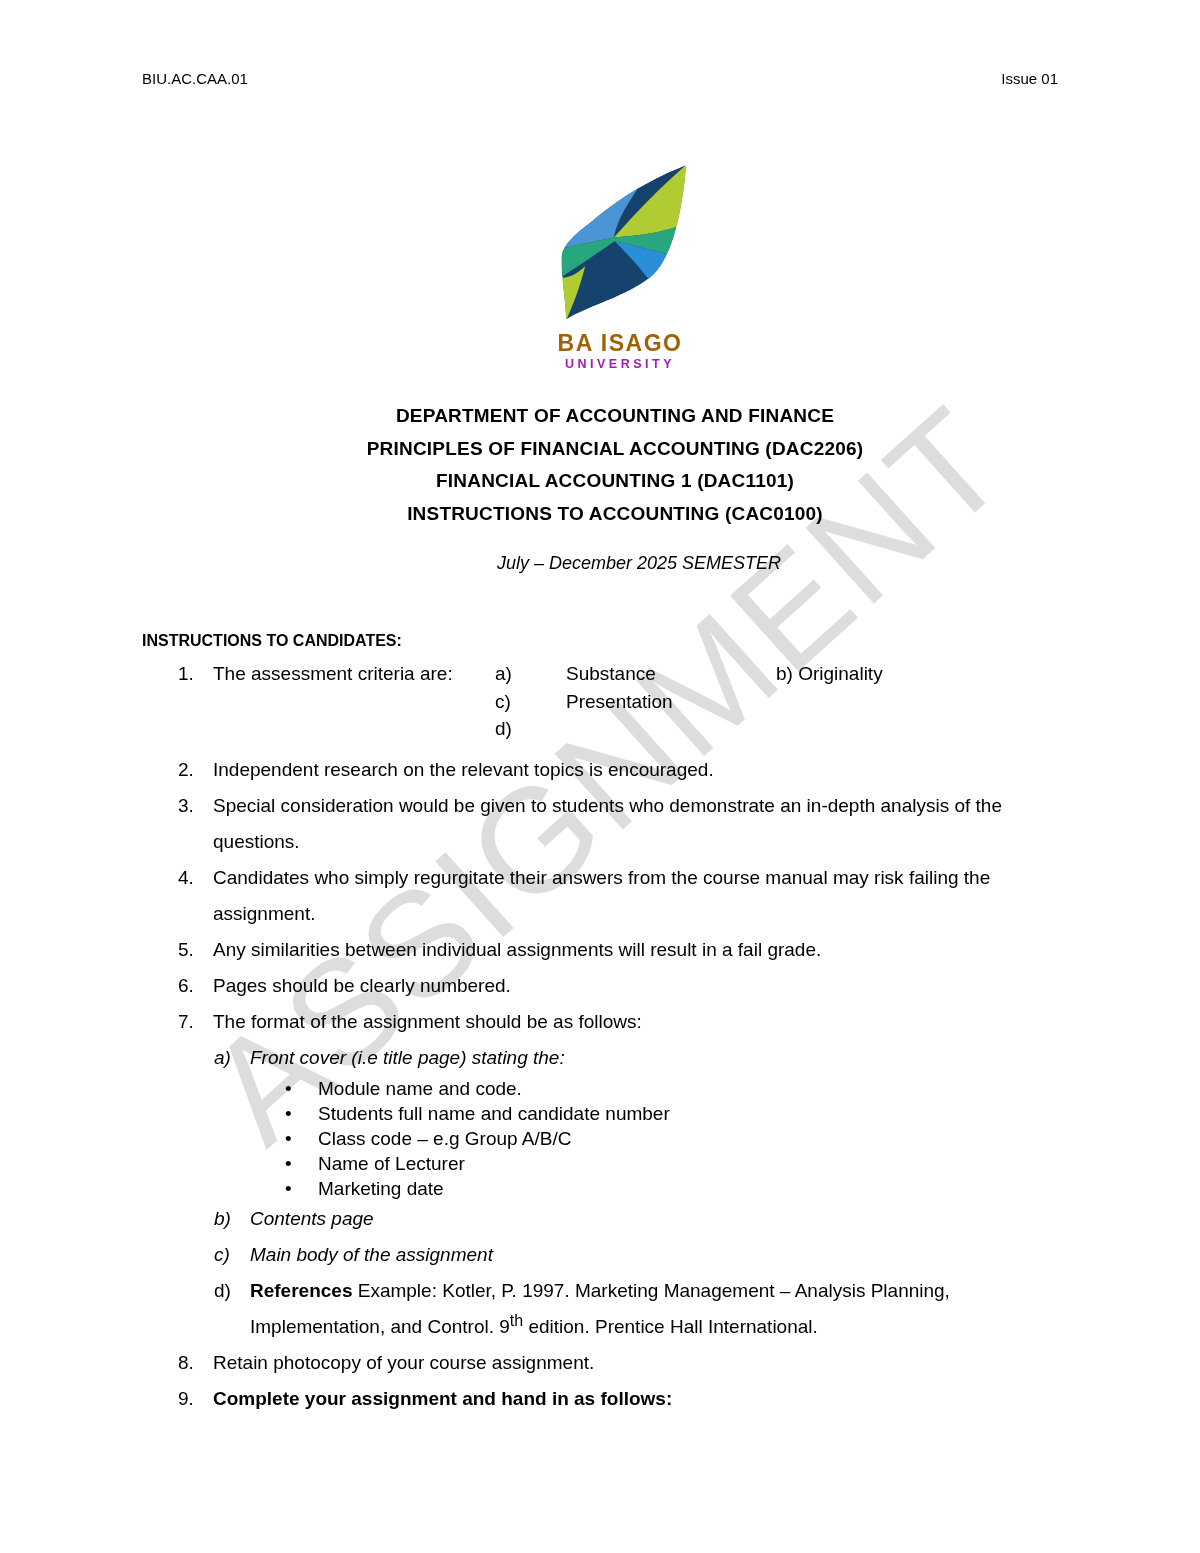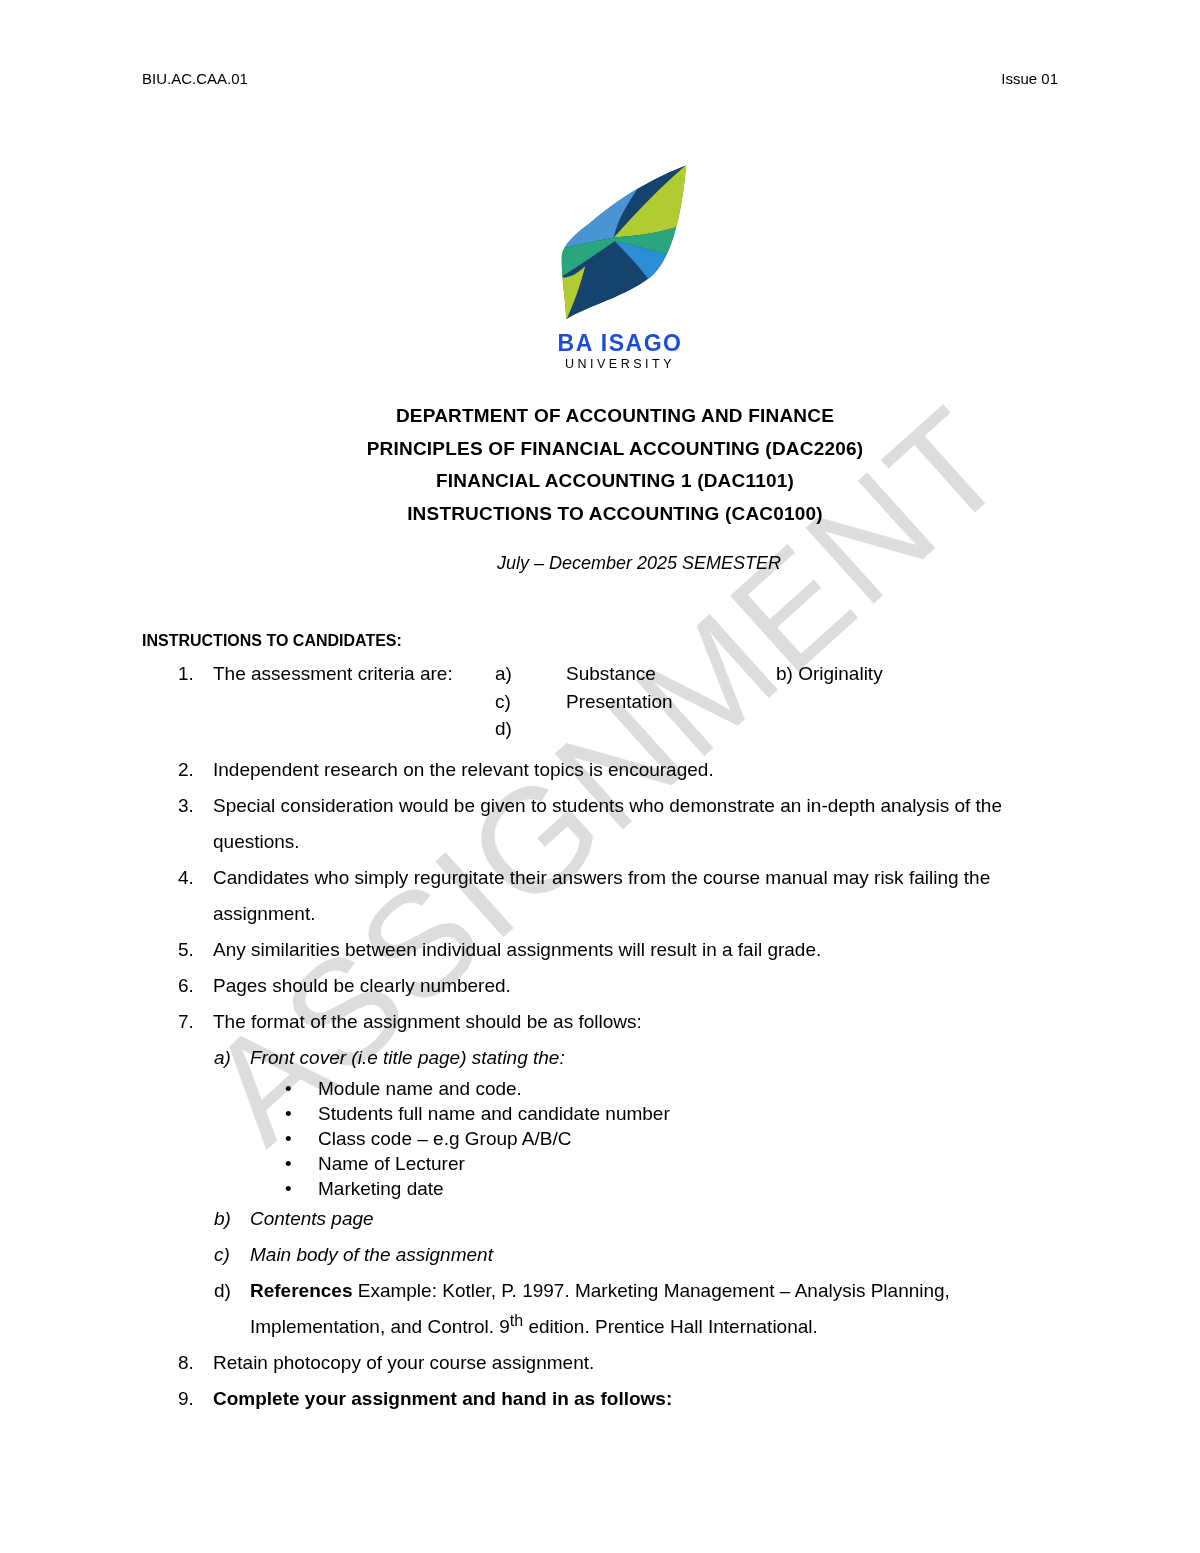--- a/index.html
+++ b/index.html
@@ -38,25 +38,25 @@
   }
   .ftr .pg{font-size:16px;}
   .ftr .pg b{font-weight:700;}
   
   .doc{position:absolute;left:142px;top:0;width:920px;z-index:1;}
   .logo-block{margin-top:152px;text-align:center;transform:translateX(18px);}
   .logo-block svg{display:block;margin:0 auto;}
   .brand-name{
     margin-top:6px;
     font-size:23px;font-weight:700;letter-spacing:1.5px;
-    color:#1d4ed8;line-height:26px;
+    color:#a16207;line-height:26px;
   }
   .brand-sub{
-    font-size:12.5px;font-weight:400;letter-spacing:3.5px;
-    color:#000000;line-height:16px;
+    font-size:12.5px;font-weight:700;letter-spacing:3.5px;
+    color:#a21caf;line-height:16px;
   }
   .titles{margin-top:28px;text-align:center;padding-left:26px;
     font-size:19px;font-weight:700;line-height:32.5px;letter-spacing:.2px;}
   .semester{margin-top:20px;margin-left:355px;font-style:italic;font-size:18px;line-height:26px;}
   .heading{margin-top:52px;font-size:16px;font-weight:700;line-height:26px;}
   
   .crit{
     display:grid;
     grid-template-columns:35px 282px 71px 210px auto;
     margin-left:36px;margin-top:6px;

